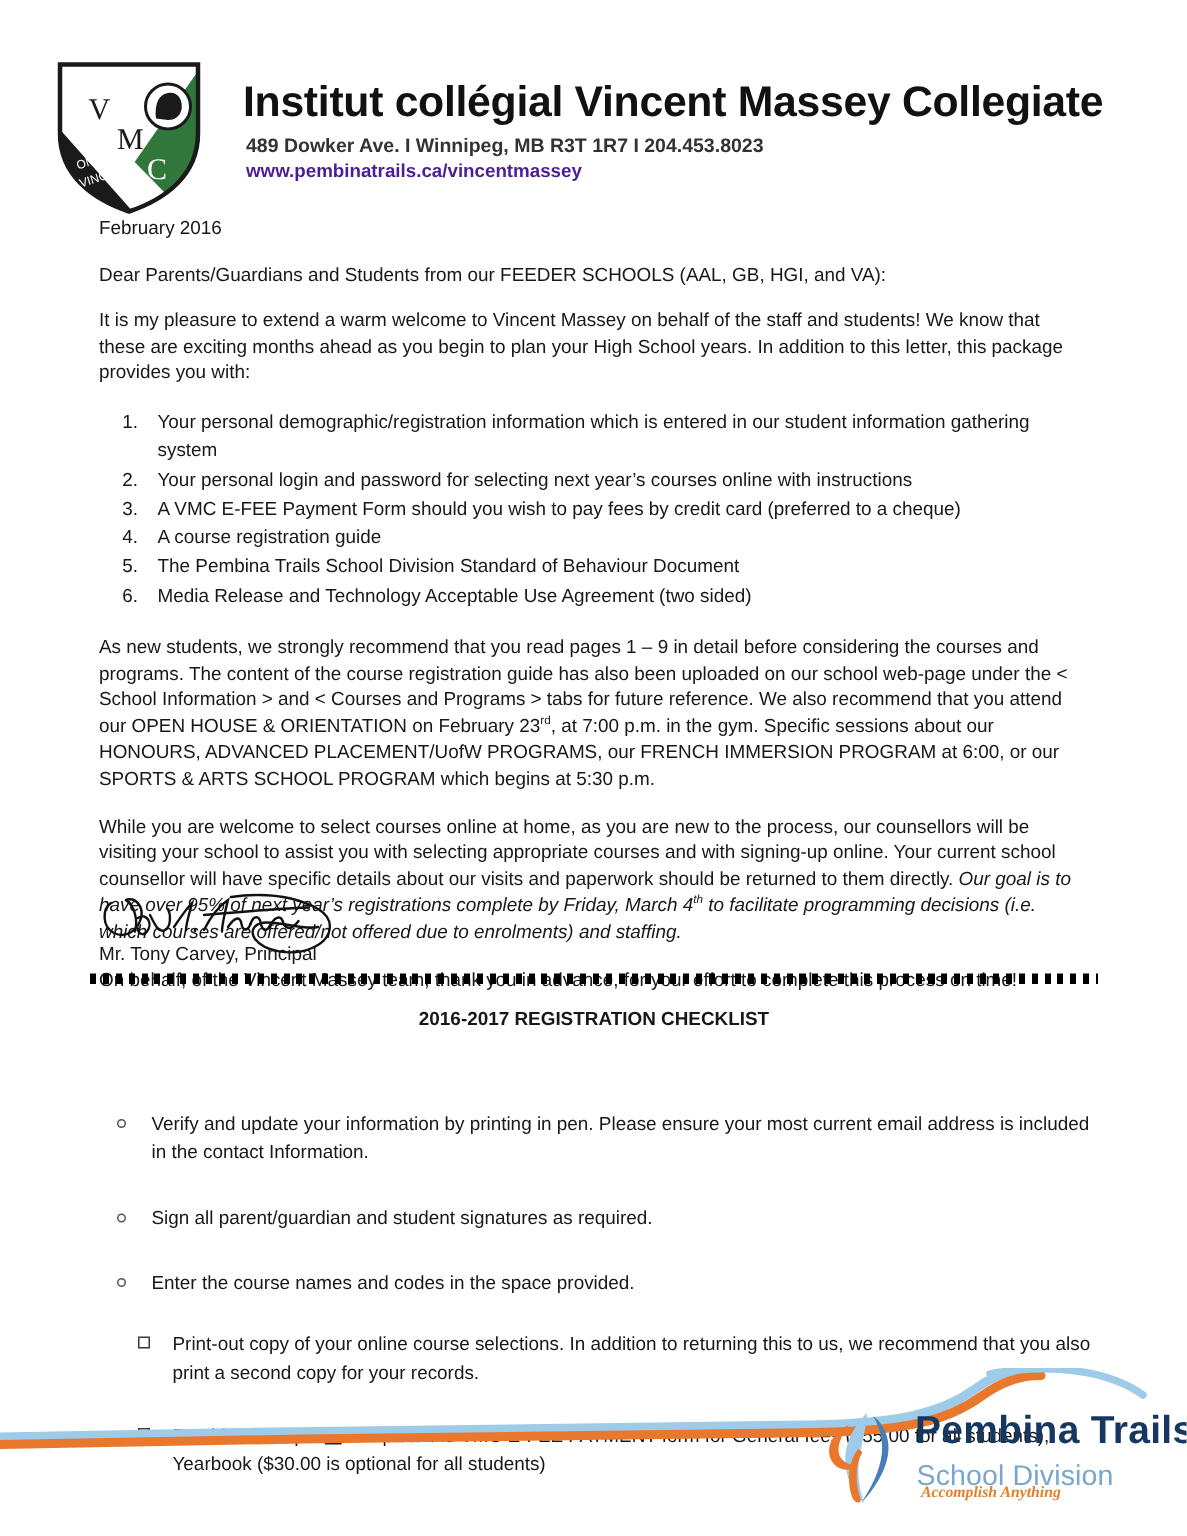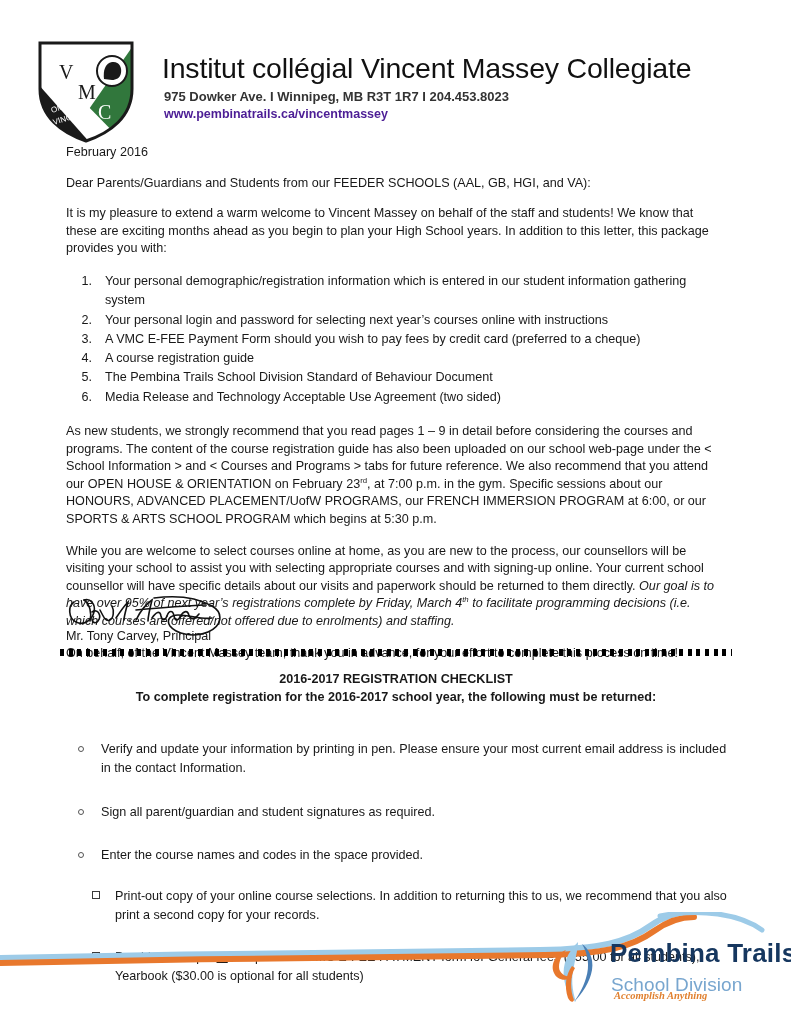--- a/index.html
+++ b/index.html
@@ -35,21 +35,21 @@
     left: 30px;
     top: 33px;
     width: 112px;
     height: 112px;
   }
   .school-title {
     position: absolute;
     left: 162px;
     top: 52px;
     font-size: 28.5px;
-    font-weight: normal;
+    font-weight: bold;
     letter-spacing: -0.2px;
     color: #111111;
     white-space: nowrap;
   }
   .school-address {
     position: absolute;
     left: 164px;
     top: 89px;
     font-size: 13px;
     font-weight: bold;
@@ -286,21 +286,21 @@
         <path d="M10 10 H102 V56 C102 84 80 100 56 108 C32 100 10 84 10 56 Z" fill="none" stroke="#1a1a1a" stroke-width="3"></path>
         <text x="29" y="46" font-family="Liberation Serif, serif" font-size="20" fill="#1a1a1a">V</text>
         <text x="48" y="66" font-family="Liberation Serif, serif" font-size="20" fill="#1a1a1a">M</text>
         <text x="68" y="86" font-family="Liberation Serif, serif" font-size="20" fill="#ffffff">C</text>
         <text x="22" y="80" font-family="Liberation Sans, sans-serif" font-size="8" fill="#ffffff" transform="rotate(-18 22 80)">OMNIA</text>
         <text x="24" y="92" font-family="Liberation Sans, sans-serif" font-size="8" fill="#ffffff" transform="rotate(-18 24 92)">VINCENT</text>
       </svg>
     </div>
 
     <div class="school-title">Institut collégial Vincent Massey Collegiate</div>
-    <div class="school-address">975 Dowker Ave.  I  Winnipeg, MB R3T 1R7  I  204.453.8023</div>
+    <div class="school-address">489 Dowker Ave.  I  Winnipeg, MB R3T 1R7  I  204.453.8023</div>
     <div class="school-web">www.pembinatrails.ca/vincentmassey</div>
   </div>
 
   <div class="body-wrap">
 
     <p class="ln date-line">February 2016</p>
 
     <p class="ln salutation">Dear Parents/Guardians and Students from our FEEDER SCHOOLS (AAL, GB, HGI, and VA):</p>
 
     <p class="ln para">It is my pleasure to extend a warm welcome to Vincent Massey on behalf of the staff and students!  We know that these are exciting months ahead as you begin to plan your High School years. In addition to this letter, this package provides you with:</p>
@@ -357,21 +357,20 @@
         <path d="M88 10 C110 7 130 9 146 18 C158 25 156 38 142 44 C128 50 110 46 104 38 C100 32 104 27 112 27 C124 27 136 32 146 30"></path>
       </g>
     </svg>
   </div>
   <div class="sig-name">Mr. Tony Carvey, Principal</div>
 
   <div class="divider"></div>
 
   <div class="checklist-head">
     <div class="t1">2016-2017 REGISTRATION CHECKLIST</div>
-    <div class="t2">To complete registration for the 2016-2017 school year, the following must be returned:</div>
   </div>
 
   <div class="checklist">
 
     <ul class="sub-list">
       <li class="sub-item">
         <span class="sub-dot"></span>
         <span>Verify and update your information by printing in pen.  Please ensure your most current email address is included in the contact Information.</span>
       </li>
       <li class="sub-item">

